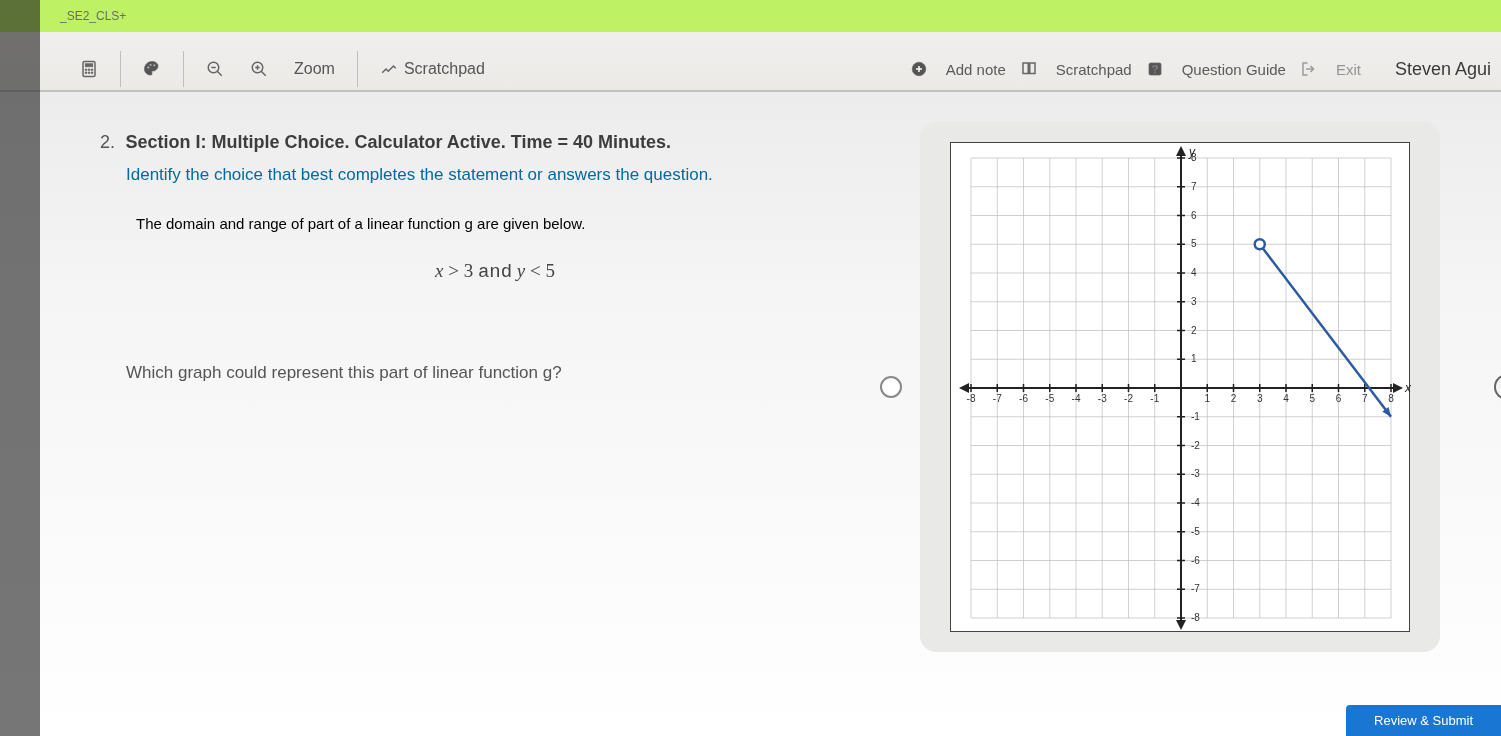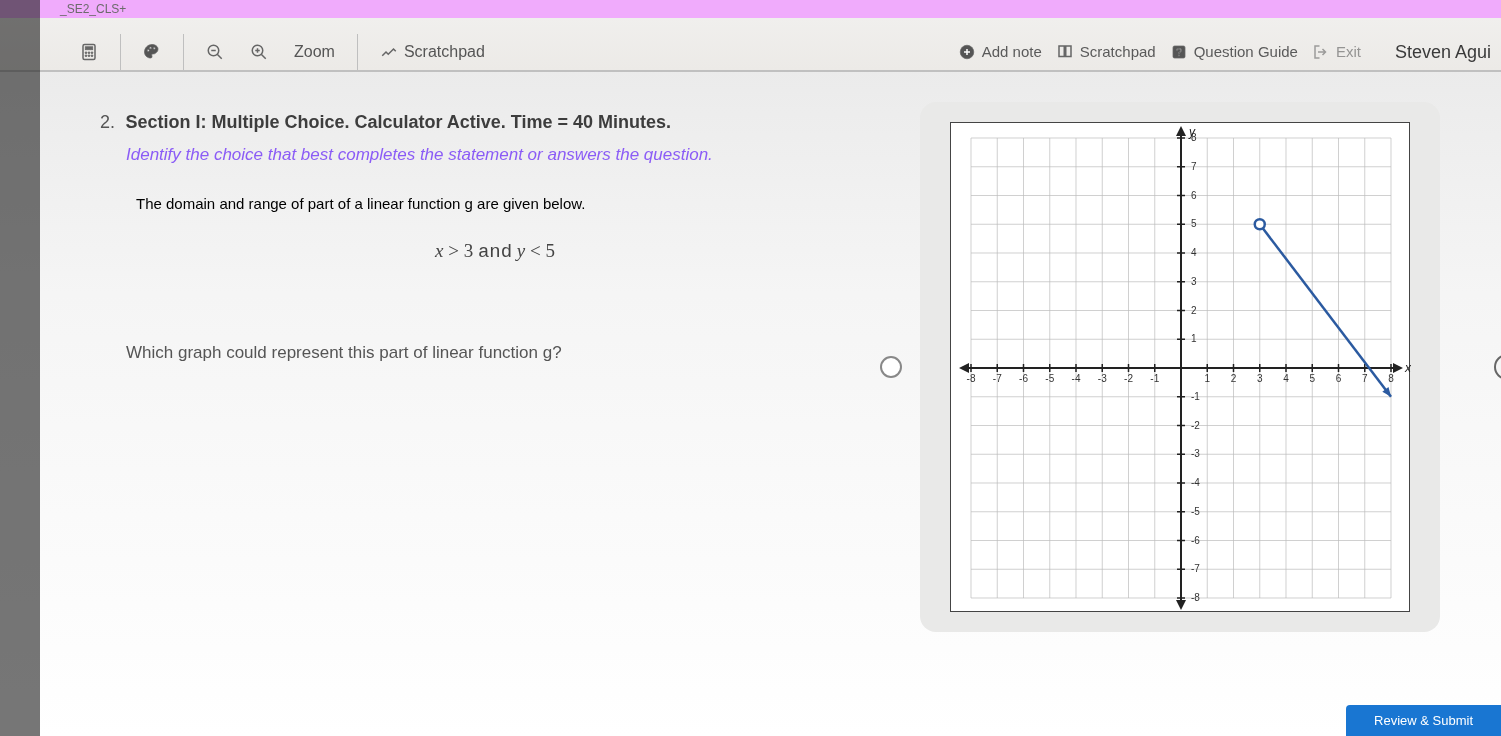--- a/index.html
+++ b/index.html
@@ -5,56 +5,56 @@
   * { box-sizing: border-box; margin: 0; padding: 0; }
   body {
     width: 1501px;
     height: 736px;
     font-family: Arial, Helvetica, sans-serif;
     background: linear-gradient(180deg, #e8e8e8 0%, #f5f5f5 40%, #ffffff 100%);
     overflow: hidden;
     color: #404040;
   }
   .top-strip {
-    height: 18px;
-    background: #f0abfc;
+    height: 32px;
+    background: #bef264;
     color: #6b6b6b;
     font-size: 12px;
     padding-left: 60px;
     display:flex;
     align-items:center;
   }
   .toolbar {
-    height: 54px;
+    height: 60px;
     display:flex;
     align-items:center;
     border-bottom: 2px solid #c0c0c0;
     padding: 16px 10px 0 70px;
     background: linear-gradient(#f0efed,#eceae7);
   }
   .tb-left{ display:flex; align-items:center; gap:6px;}
   .tb-btn{ display:flex; align-items:center; gap:6px; padding:6px 10px; color:#555; font-size:16px; cursor:pointer;}
   .tb-sep{ width:1px; height:36px; background:#bfbfbf; margin:0 6px;}
   .tb-right{ margin-left:auto; display:flex; align-items:center; gap:14px;}
-  .tb-right .link{ font-size:15px; color:#5a5a5a; display:flex; align-items:flex-start; gap:6px; cursor:pointer;}
+  .tb-right .link{ font-size:15px; color:#5a5a5a; display:flex; align-items:center; gap:18px; cursor:pointer;}
   .user-name{ font-size:18px; color:#3a3a3a; font-weight:500; margin-left:20px;}
   .icon-svg{ width:18px; height:18px; fill:#666; stroke:#666;}
 
   .content{
     padding: 30px 30px 20px 100px;
     display:flex;
     gap: 30px;
     align-items:flex-start;
   }
   .question-col{ flex: 0 0 790px; padding-top: 10px;}
   .answer-col{ flex: 0 0 560px; position:relative; display:flex; align-items:center;}
 
   .q-num{ font-size:18px; color:#555; margin-right:6px;}
   .q-head{ font-size:18px; font-weight:700; color:#3d3d3d;}
-  .q-instr{ font-size:17px; font-style:italic; color:#8b5cf6; margin: 12px 0 30px 26px;}
+  .q-instr{ font-size:17px; color:#0369a1; margin: 12px 0 30px 26px;}
   .q-text{ font-size:15px; color:#000000; margin: 10px 0 28px 36px;}
   .q-math{ text-align:center; font-family: 'Times New Roman', serif; font-size:19px; color:#444; margin: 20px 0 80px 0;}
   .q-text2{ font-size:17px; color:#555; margin: 10px 0 0 26px;}
 
   .answer-panel{
     background: #e9e9e8;
     border-radius: 16px;
     padding: 22px;
     width: 520px;
     height: 530px;

